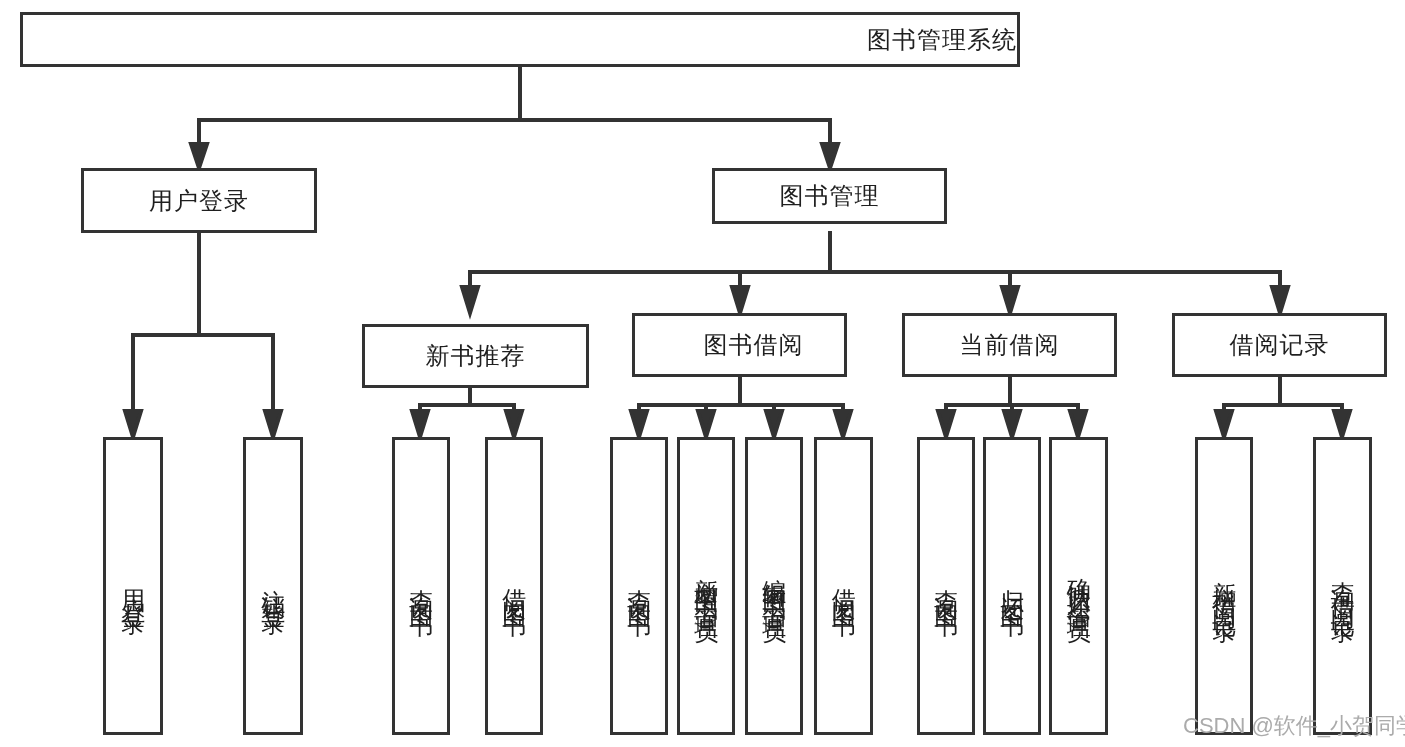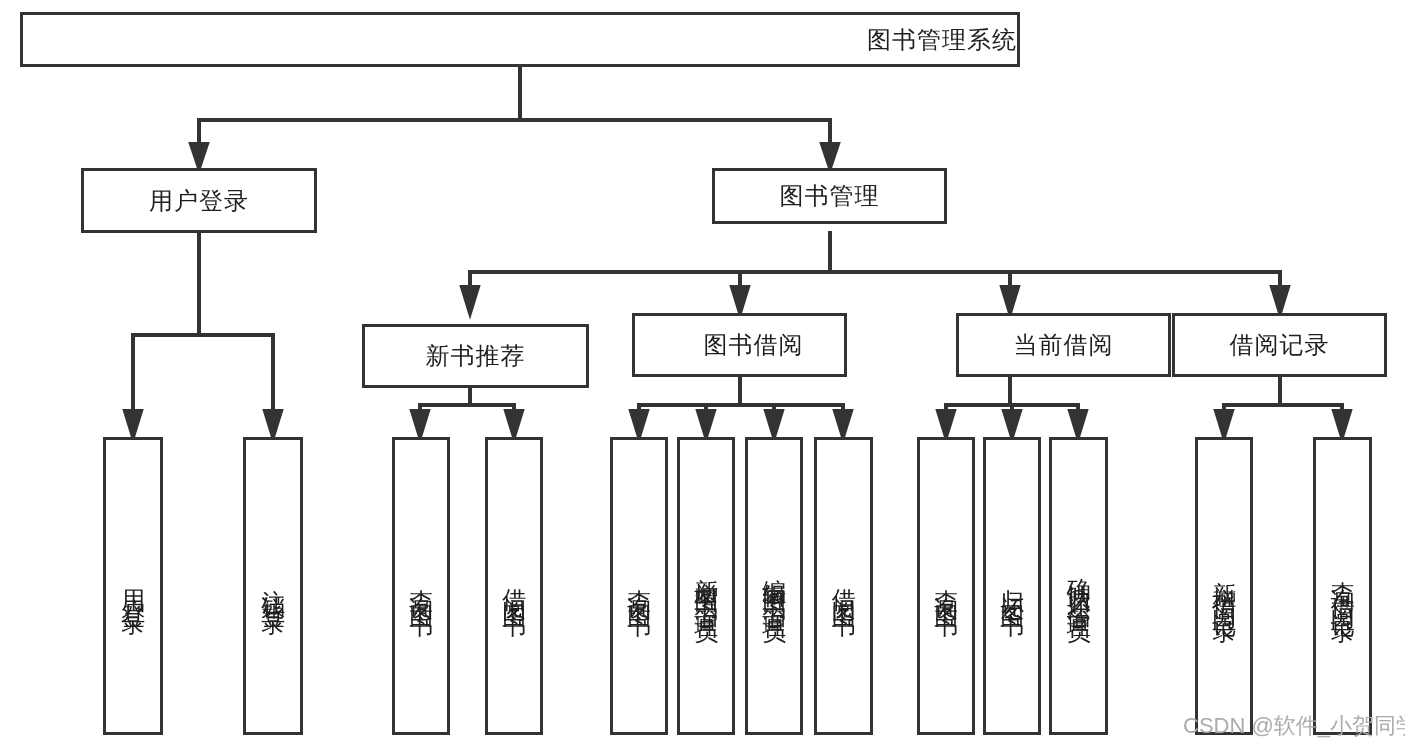--- a/index.html
+++ b/index.html
@@ -156,21 +156,21 @@
   <div class="node v-node" style="left:243px; top:437px; width:60px; height:298px;">
     <span>注销登录</span>
   </div>
 
   <div class="node h-node" style="left:362px; top:324px; width:227px; height:64px;">
     <span>新书推荐</span>
   </div>
   <div class="node h-node" style="left:632px; top:313px; width:215px; height:64px;padding-left:28px;">
     <span>图书借阅</span>
   </div>
-  <div class="node h-node" style="left:956px; top:313px; width:215px; height:64px;">
+  <div class="node h-node" style="left:902px; top:313px; width:215px; height:64px;">
     <span>当前借阅</span>
   </div>
   <div class="node h-node" style="left:1172px; top:313px; width:215px; height:64px;">
     <span>借阅记录</span>
   </div>
 
   <div class="node v-node" style="left:392px; top:437px; width:58px; height:298px;">
     <span>查询图书</span>
   </div>
   <div class="node v-node" style="left:485px; top:437px; width:58px; height:298px;">

